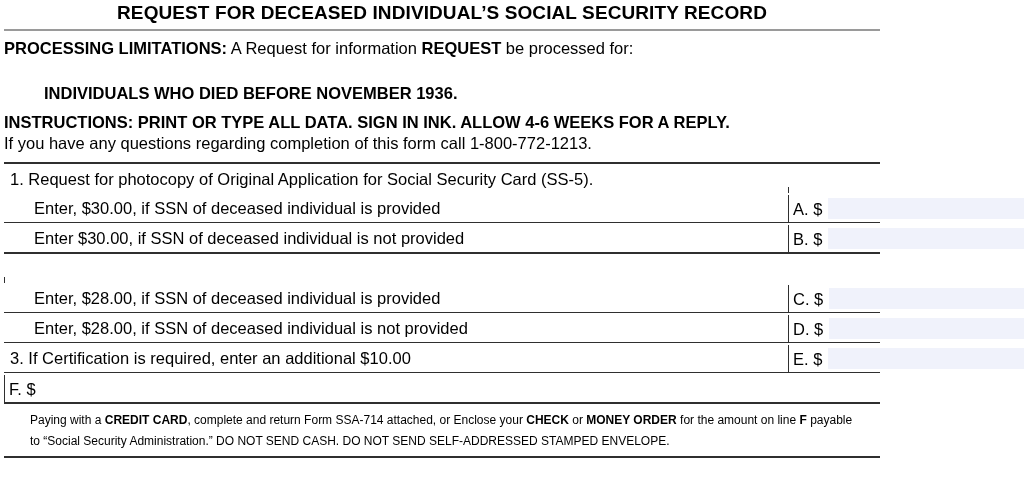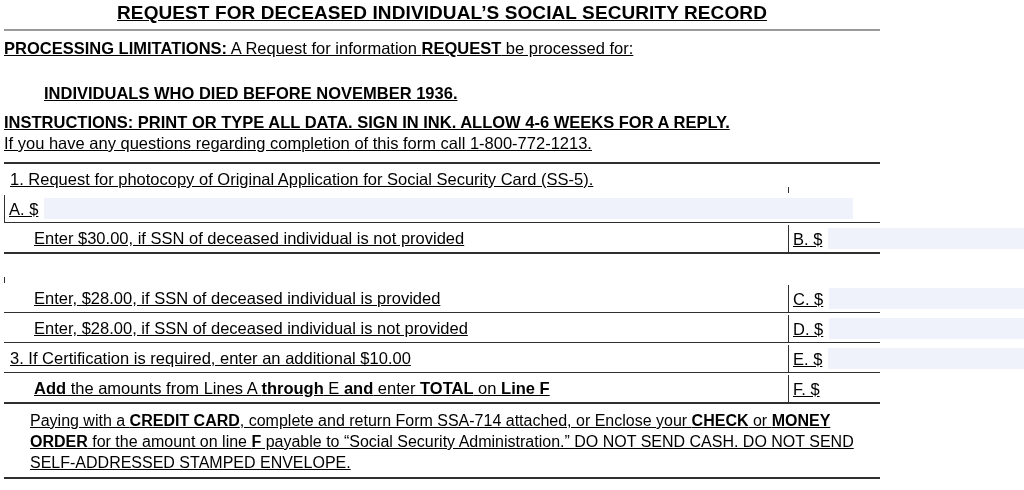--- a/index.html
+++ b/index.html
@@ -14,21 +14,20 @@
     color: #000000;
     -webkit-font-smoothing: antialiased;
   }
 
   .page {
     position: relative;
     width: 884px;
     height: 490px;
     box-sizing: border-box;
     padding: 0 4px;
-    text-decoration: underline;
   }
 
   
   .title {
     text-align: center;
     font-size: 19px;
     font-weight: bold;
     letter-spacing: 0.1px;
     line-height: 22px;
     padding-top: 2px;
@@ -113,21 +112,21 @@
     box-sizing: border-box;
     color: #000;
   }
   .fee-input.hidden-field {
     background: transparent;
     pointer-events: none;
   }
 
   
   .footer-note {
-    font-size: 16px;
+    font-size: 12px;
     line-height: 21px;
     padding: 6px 26px 4px 26px;
     box-sizing: border-box;
   }
   .footer-wrap {
     border-top: 2px solid #2f2f2f;
     border-bottom: 2px solid #2f2f2f;
   }
 </style>
 </head>
@@ -154,20 +153,21 @@
   <div class="fee-table">
 
     <div class="fee-row first">
       <div class="fee-desc">1. Request for photocopy of Original Application for Social Security Card (SS-5).</div>
       <div class="fee-amount">
         <span class="fee-letter"></span>
       </div>
     </div>
 
     <div class="fee-row" style="border-top:none;">
+      <div class="fee-desc sub">Enter, $30.00, if SSN of deceased individual is provided</div>
       <div class="fee-amount">
         <span class="fee-letter">A. $</span>
         <input class="fee-input" type="text" value="" style="">
       </div>
     </div>
 
     <div class="fee-row">
       <div class="fee-desc sub">Enter $30.00, if SSN of deceased individual is not provided</div>
       <div class="fee-amount">
         <span class="fee-letter">B. $</span>
@@ -199,23 +199,20 @@
 
     <div class="fee-row">
       <div class="fee-desc">3. If Certification is required, enter an additional $10.00</div>
       <div class="fee-amount">
         <span class="fee-letter">E. $</span>
         <input class="fee-input" type="text" value="" style="">
       </div>
     </div>
 
     <div class="fee-row">
-      <div class="fee-desc sub">
-        <span><b>Add</b><span> the amounts from Lines A </span><b>through</b><span> E </span><b>and</b><span> enter </span><b>TOTAL</b><span> on </span><b>Line F</b></span>
-      </div>
       <div class="fee-amount">
         <span class="fee-letter">F. $</span>
         <span class="fee-input hidden-field"></span>
       </div>
     </div>
   </div>
 
   <div class="footer-wrap">
     <div class="footer-note"><span>Paying with a </span><b>CREDIT CARD</b><span>, complete and return Form SSA-714 attached, or Enclose your </span><b>CHECK</b><span> or </span><b>MONEY ORDER</b><span> for the amount on line </span><b>F</b><span> payable to “Social Security Administration.” DO NOT SEND CASH. DO NOT SEND SELF-ADDRESSED STAMPED ENVELOPE.</span></div>
   </div>

